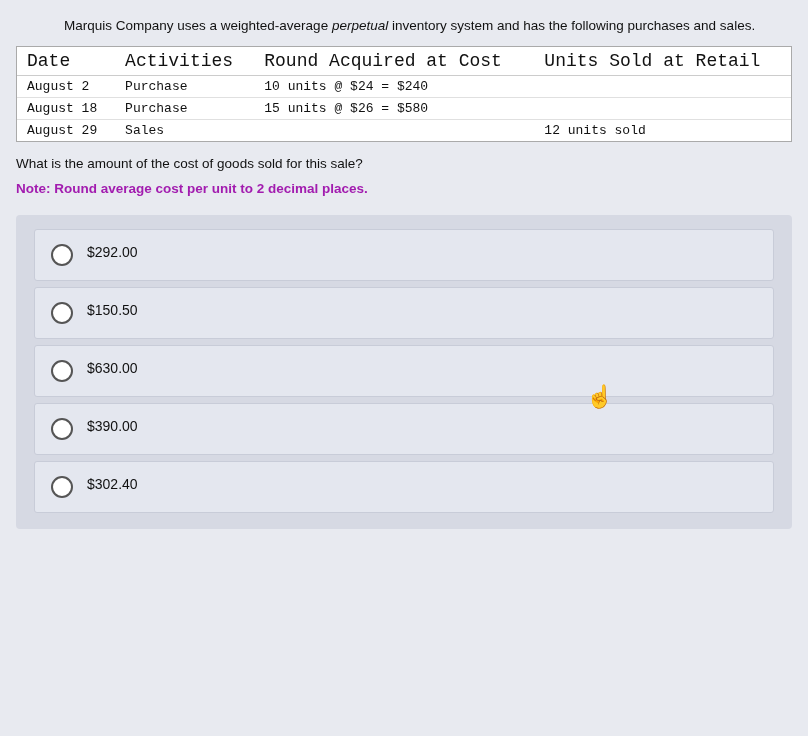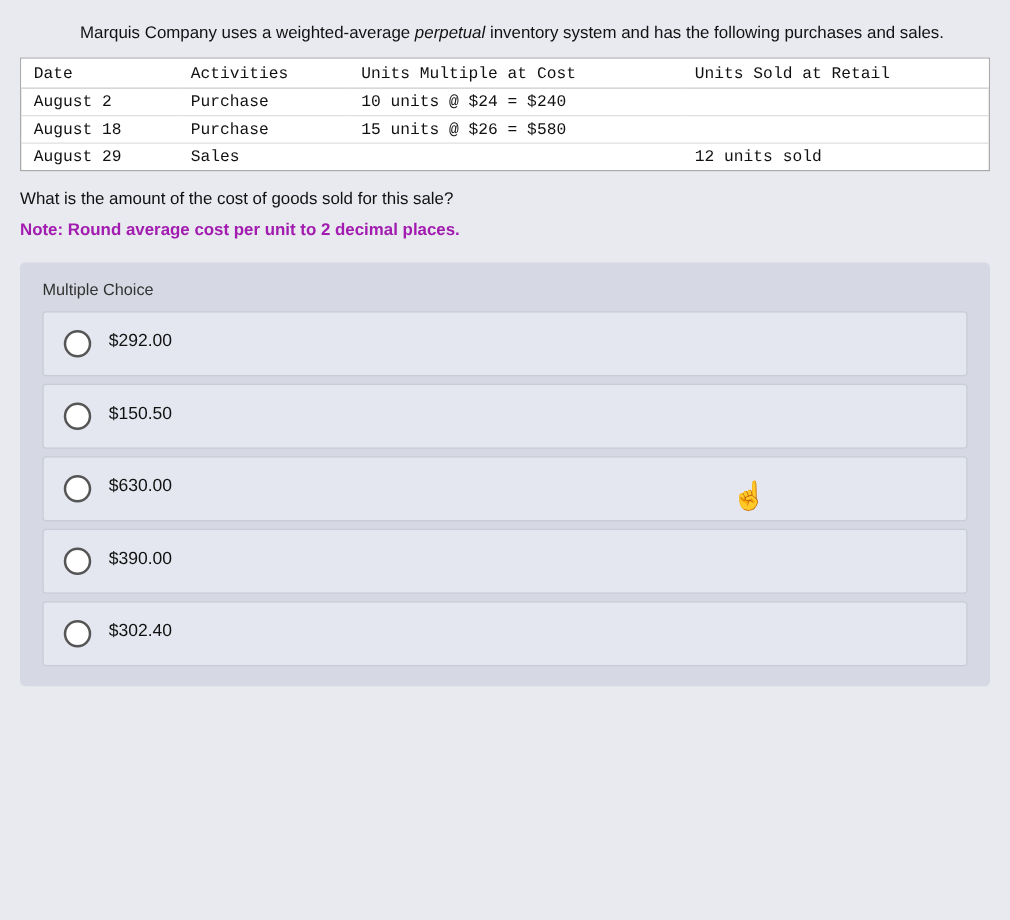--- a/index.html
+++ b/index.html
@@ -34,21 +34,21 @@
     }
     thead tr {
       background: #fff;
       border-bottom: 1px solid #ccc;
     }
     thead th {
       text-align: left;
       padding: 4px 10px;
       font-weight: normal;
       font-family: 'Courier New', monospace;
-      font-size: 13px;
+      font-size: 18px;
       color: #111;
       margin-top: 23px;
     }
     tbody tr {
       border-bottom: 1px solid #e0e0e0;
     }
     tbody tr:last-child {
       border-bottom: none;
     }
     tbody td {
@@ -123,21 +123,21 @@
   <p class="intro-text">
     Marquis Company uses a weighted-average <em>perpetual</em> inventory system and has the following purchases and sales.
   </p>
 
   <div class="table-container">
     <table>
       <thead>
         <tr>
           <th>Date</th>
           <th>Activities</th>
-          <th>Units Multiple at Cost</th>
+          <th>Round Acquired at Cost</th>
           <th>Units Sold at Retail</th>
         </tr>
       </thead>
       <tbody>
         <tr>
           <td>August 2</td>
           <td>Purchase</td>
           <td>10 units @ $24 = $240</td>
           <td></td>
         </tr>
@@ -154,21 +154,20 @@
           <td>12 units sold</td>
         </tr>
       </tbody>
     </table>
   </div>
 
   <p class="question-text">What is the amount of the cost of goods sold for this sale?</p>
   <p class="note-text">Note: Round average cost per unit to 2 decimal places.</p>
 
   <div class="mc-container">
-    <div class="mc-label">Multiple Choice</div>
 
     <div class="choice-row">
       <span class="radio-circle"></span>
       <span class="choice-label">$292.00</span>
     </div>
 
     <div class="choice-row">
       <span class="radio-circle"></span>
       <span class="choice-label">$150.50</span>
     </div>

